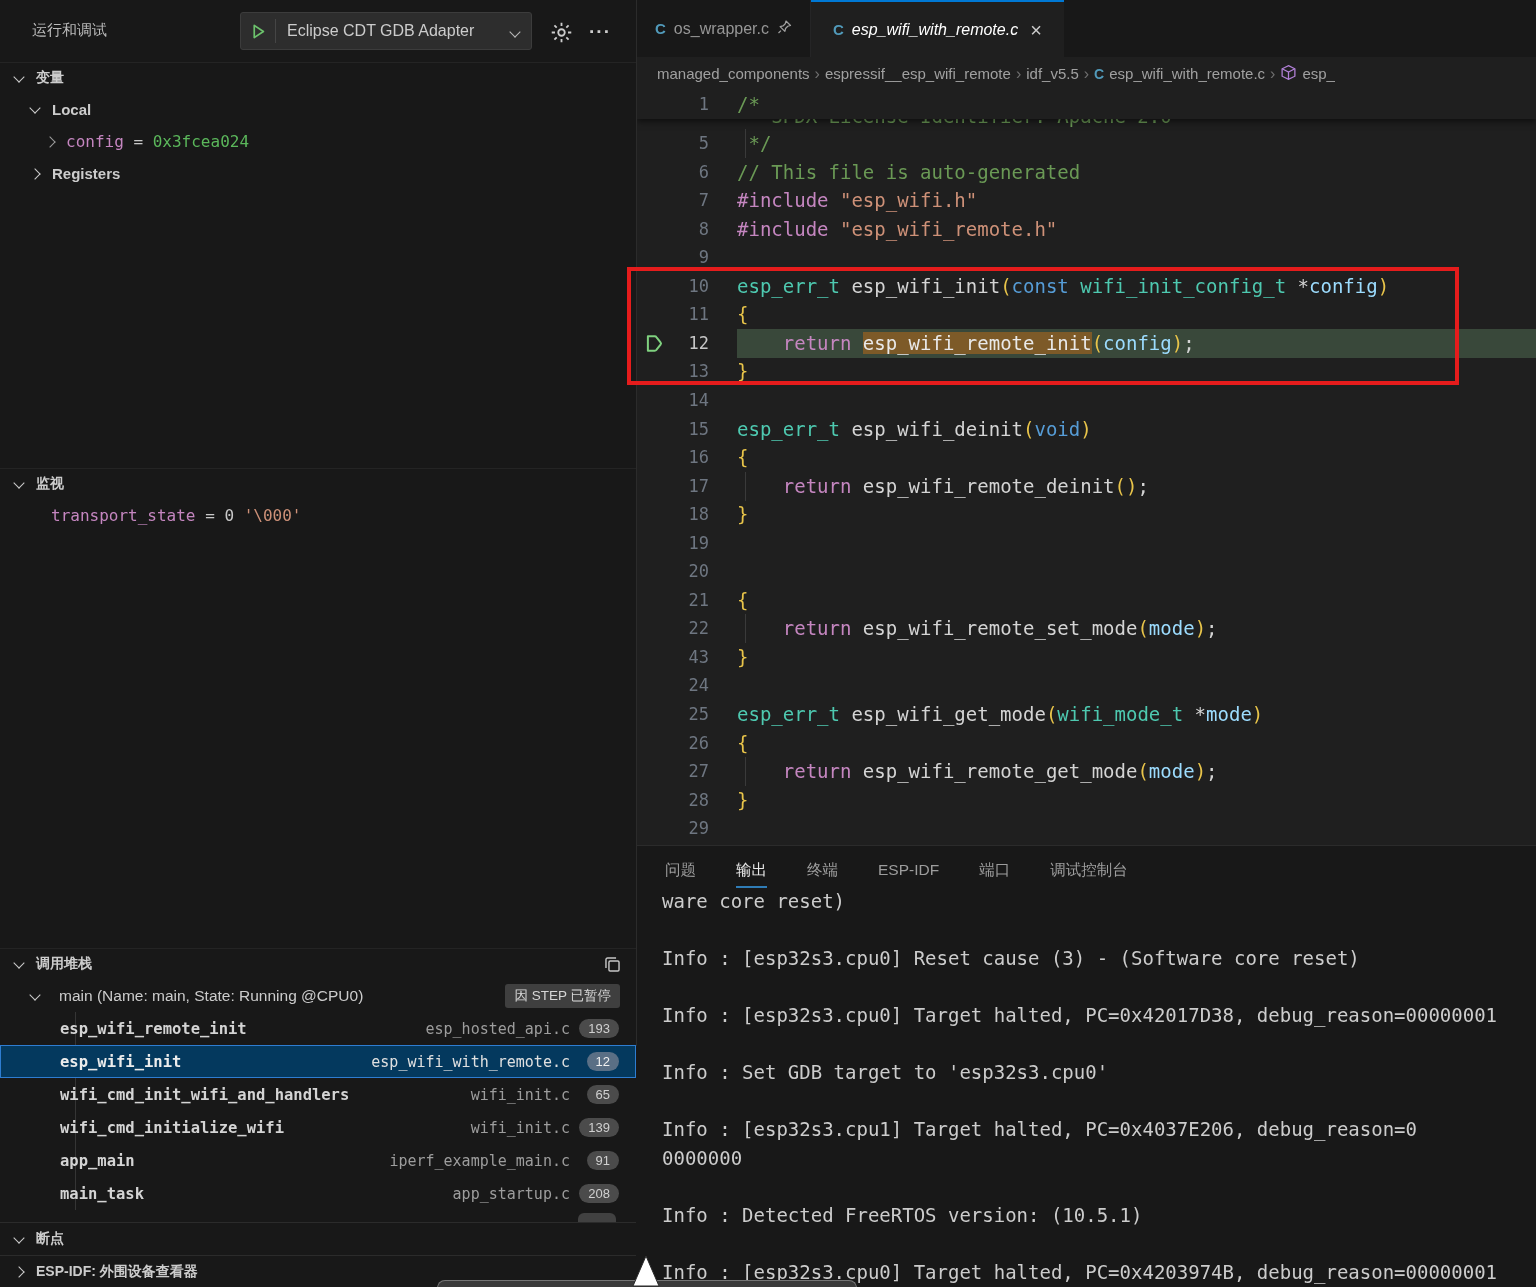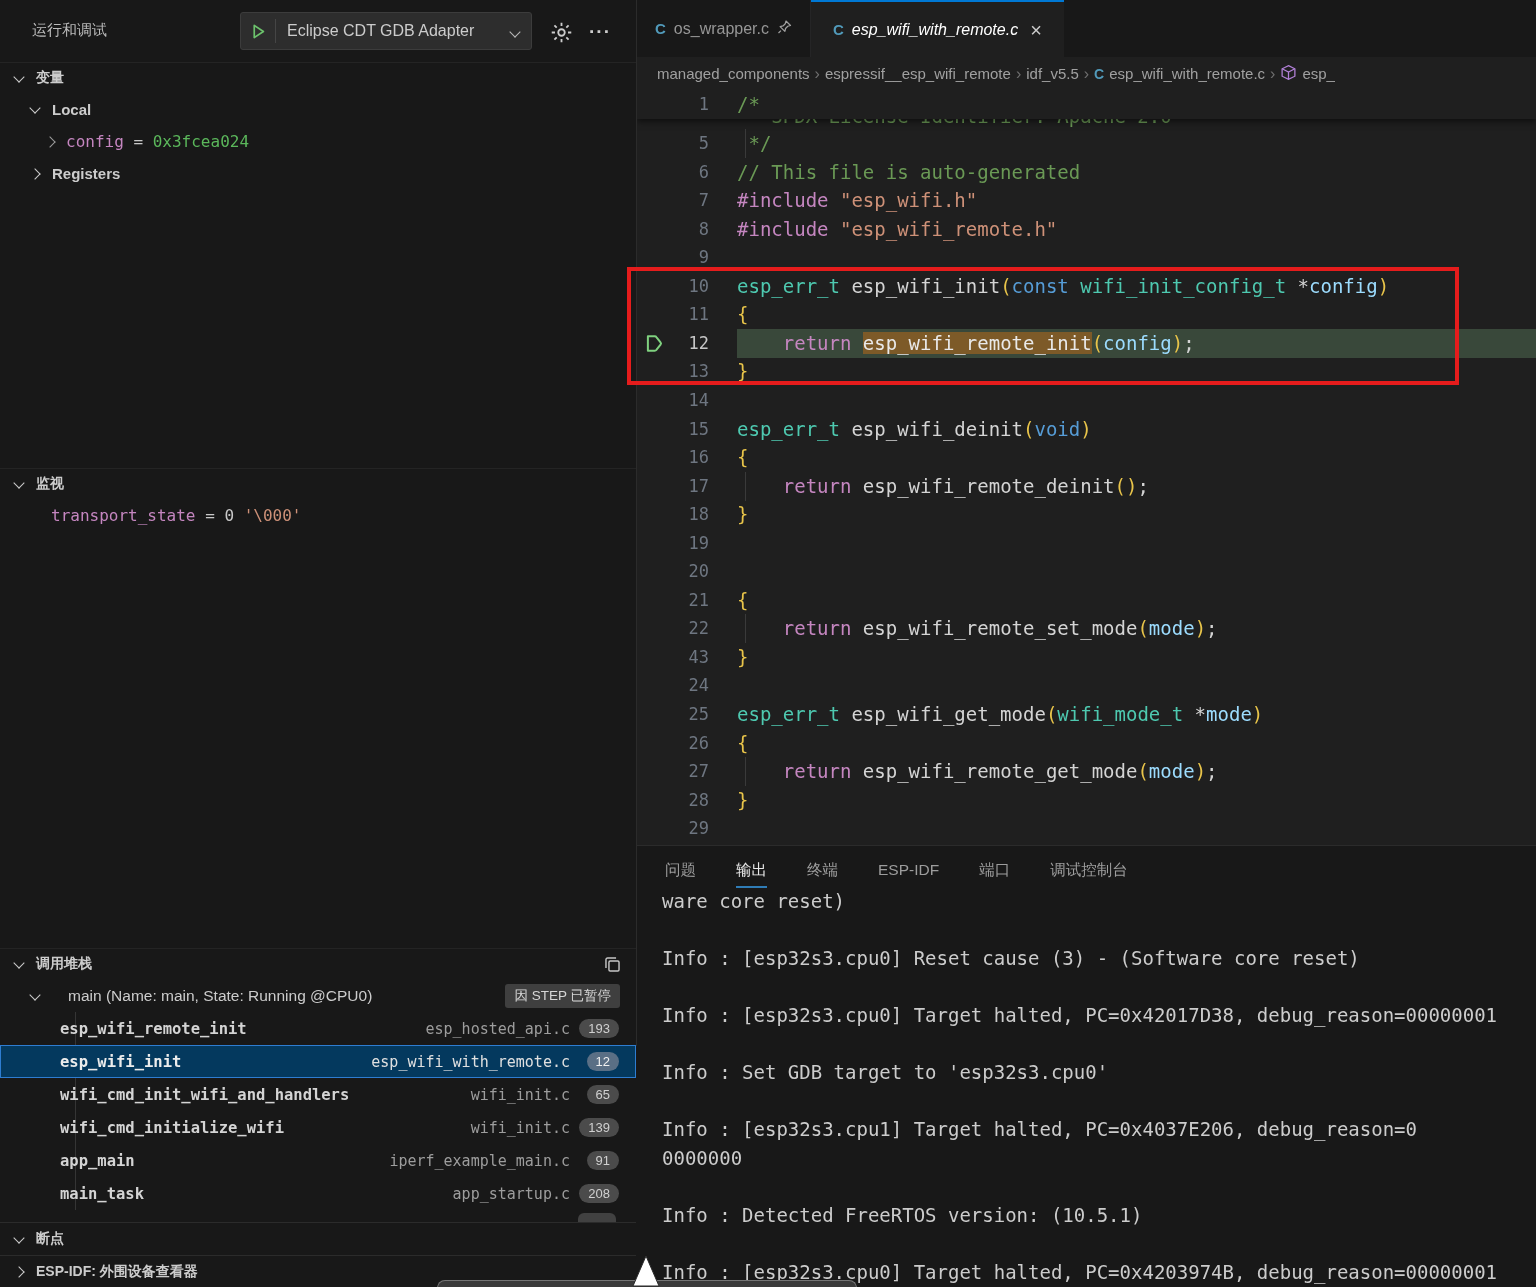--- a/index.html
+++ b/index.html
@@ -177,21 +177,21 @@
       <span class="lbl">调用堆栈</span>
       <span style="position:absolute;right:14px;top:6px">
         <svg width="19" height="19" viewBox="0 0 16 16" fill="none" stroke="#c5c5c5" stroke-width="1.2">
           <rect x="5" y="5" width="8.5" height="8.5" rx="1"></rect>
           <path d="M11 2.5 H3.8 a1.3 1.3 0 0 0 -1.3 1.3 V11"></path>
         </svg>
       </span>
     </div>
     <div class="sb-row" style="top:980px;height:32px">
       <span class="cv down" style="margin-left:31px"></span>
-      <span style="margin-left:29px;font-size:15.5px;color:#cccccc">main (Name: main, State: Running @CPU0)</span>
+      <span style="margin-left:20px;font-size:15.5px;color:#cccccc">main (Name: main, State: Running @CPU0)</span>
       <span class="badge" style="position:absolute;right:16px">因 STEP 已暂停</span>
     </div>
     <div id="frames"></div>
     <div class="indent-guide"></div>
     <div class="partial-pill"></div>
 
     <div class="sec-hdr" style="top:1255px;height:32px;border-top:1px solid #2b2b2b">
       <span class="cv right"></span>
       <span class="lbl">ESP-IDF: 外围设备查看器</span>
     </div>

